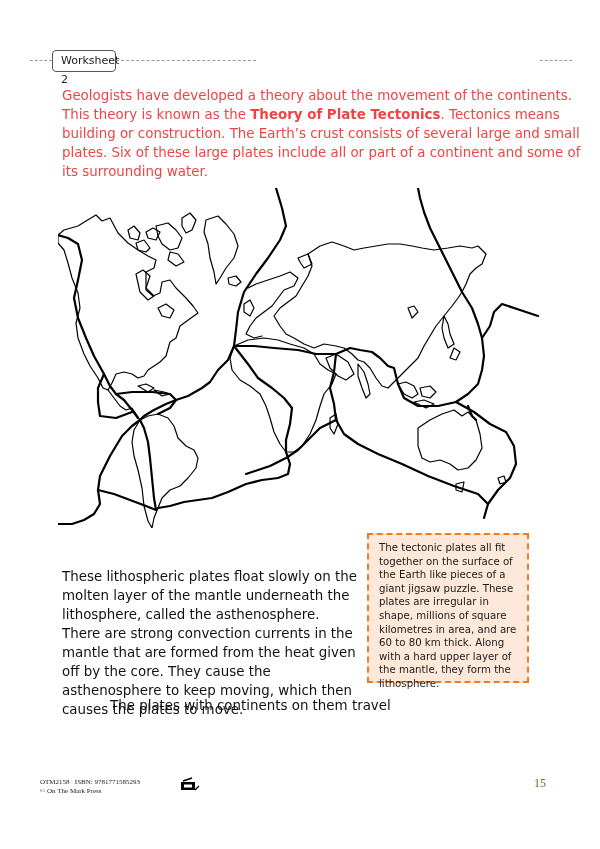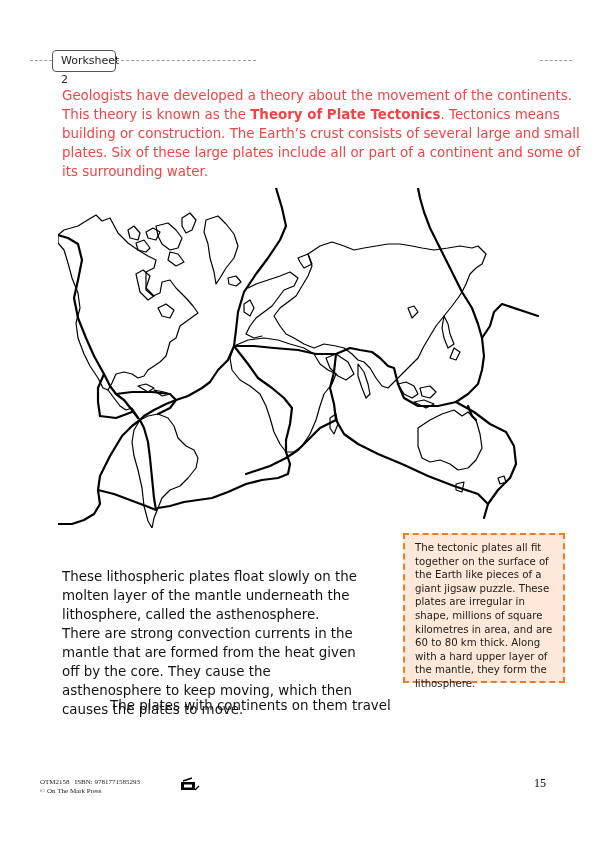--- a/index.html
+++ b/index.html
@@ -18,27 +18,27 @@
 
     .intro { position: absolute; left: 62px; top: 86px; width: 520px; font-size: 13.4px; line-height: 19px; color: #ef4444; }
     .intro b { font-weight: bold; }
 
     .map { position: absolute; left: 58px; top: 188px; width: 500px; height: 340px; }
 
     .lower-text { position: absolute; left: 62px; top: 567px; width: 300px; font-size: 13.4px; line-height: 19px; }
 
     .callout { position: absolute; left: 367px; top: 533px; width: 162px; height: 150px;
                border: 2px dashed #f07a22; background: #fde8d9; padding: 6px 8px 6px 10px;
-               font-size: 10.2px; line-height: 13.6px; color: #1a1a1a; margin-left: 36px; }
+               font-size: 10.2px; line-height: 13.6px; color: #1a1a1a; }
 
     .closing { position: absolute; left: 62px; top: 696px; width: 520px; font-size: 13.4px; line-height: 19px; margin-left: 48px; }
 
     .footer-left { position: absolute; left: 40px; top: 778px; font-family: "Liberation Serif", serif; font-size: 7px; line-height: 9px; color: #222; }
     .footer-logo { position: absolute; left: 180px; top: 776px; width: 22px; height: 16px; }
-    .page-num { position: absolute; left: 534px; top: 776px; font-family: "Liberation Serif", serif; font-size: 12px; color: #000000; }
+    .page-num { position: absolute; left: 534px; top: 776px; font-family: "Liberation Serif", serif; font-size: 12px; color: #4d7c0f; }
   </style>
 </head>
 <body>
 
 <div class="header-row">
   <div class="dash d1"></div>
   <div class="pill ws">Worksheet 2</div>
   <div class="dash d2"></div>
   <div class="dash d3"></div>
 </div>

